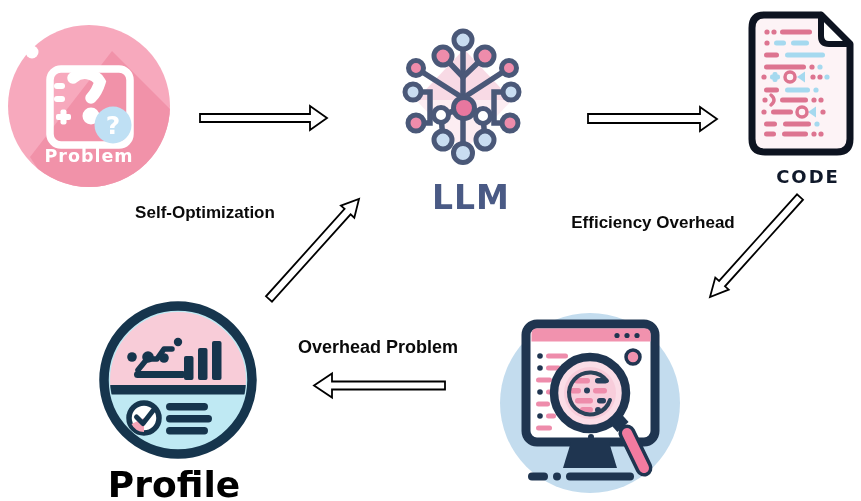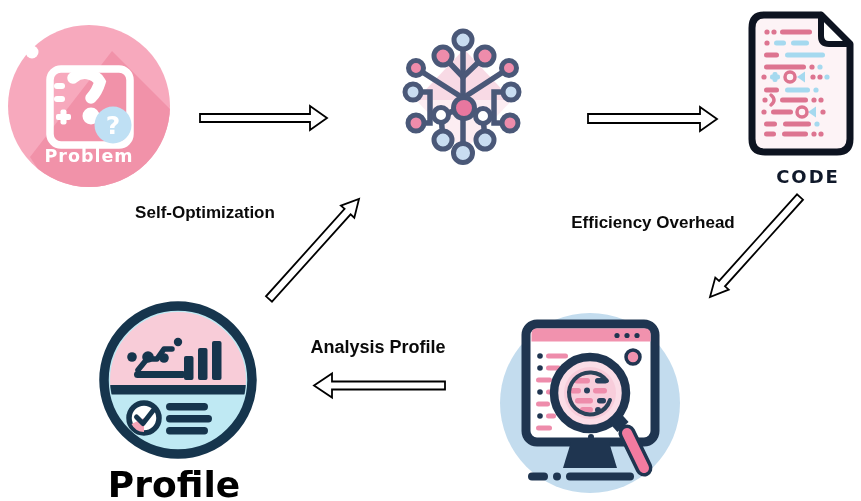--- a/index.html
+++ b/index.html
@@ -70,20 +70,21 @@
       <circle cx="18" cy="98" r="8" fill="#ee8cab"></circle>
         <circle cx="112" cy="98" r="8" fill="#ee8cab"></circle>
       <circle cx="66" cy="83" r="10.5" fill="#e8779f"></circle>
       <circle cx="43" cy="90" r="7.5" fill="#ffffff"></circle>
         <circle cx="85" cy="91" r="7.5" fill="#ffffff"></circle>
       <circle cx="45" cy="115" r="9" fill="#c9ddf1"></circle>
         <circle cx="87" cy="115" r="9" fill="#c9ddf1"></circle>
       <circle cx="65" cy="128" r="9.5" fill="#c9ddf1"></circle>
     </g>
   </svg>
+  <div id="llm-label" class="abs ctr node-label" style="left:471px;top:197px">LLM</div>
 
   <svg class="abs" style="left:748px;top:10px" width="108" height="150" viewBox="0 0 108 150">
     <path d="M16,5 H73 L102,34 V129 Q102,142 89,142 H17 Q4,142 4,129 V18 Q4,5 16,5 Z" fill="#fdf3f6" stroke="#0d1320" stroke-width="7" stroke-linejoin="round"></path>
     <path d="M73,5 V26 Q73,34 81,34 H102 Z" fill="#ffffff" stroke="#0d1320" stroke-width="6" stroke-linejoin="round"></path>
     <g>
       <g fill="#dd7490">
         <circle cx="19" cy="22" r="2.6"></circle>
           <circle cx="26" cy="22" r="2.6"></circle>
           <rect x="32" y="19.5" width="32" height="5" rx="2.5"></rect>
         <circle cx="19" cy="33" r="2.6"></circle>
@@ -226,15 +227,15 @@
       <polygon points="200,114 310,114 310,106 327,118 310,130 310,122 200,122"></polygon>
       <polygon points="588,114 700,114 700,107 717,119 700,131 700,123 588,123"></polygon>
       <polygon points="797,194.3 719.1,280.9 715.3,277.6 710,297 728.7,289.6 725,286.3 803,199.7"></polygon>
       <polygon points="445,381.5 332,381.5 332,373.5 314,385.5 332,397.5 332,389.5 445,389.5"></polygon>
       <polygon points="272,301.7 350.6,214.3 354.3,217.7 359,199 340.9,205.6 344.6,208.9 266,296.3"></polygon>
     </g>
   </svg>
 
   <div class="abs ctr edge-label" style="left:205px;top:213px">Self-Optimization</div>
   <div class="abs ctr edge-label" style="left:653px;top:223px">Efficiency Overhead</div>
-  <div id="overhead-label" class="abs ctr edge-label" style="left:378px;top:347px">Analysis Profile</div>
+  <div id="overhead-label" class="abs ctr edge-label" style="left:378px;top:347px">Overhead Problem</div>
 
 </div>
 
 </body></html>

